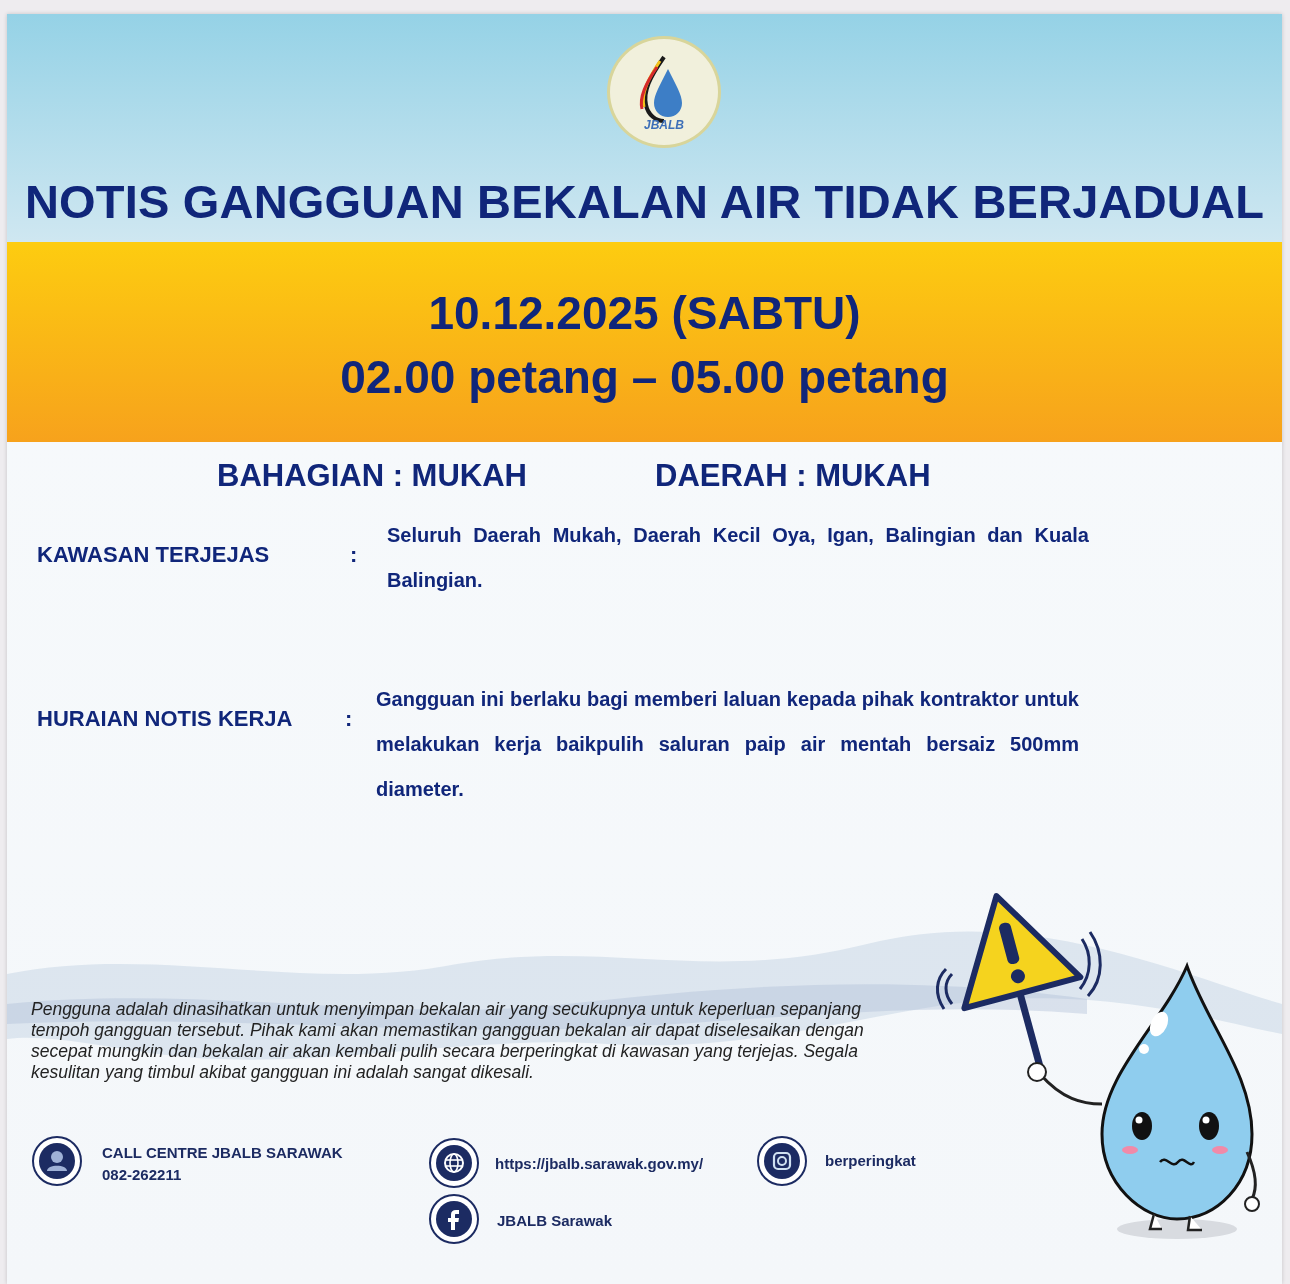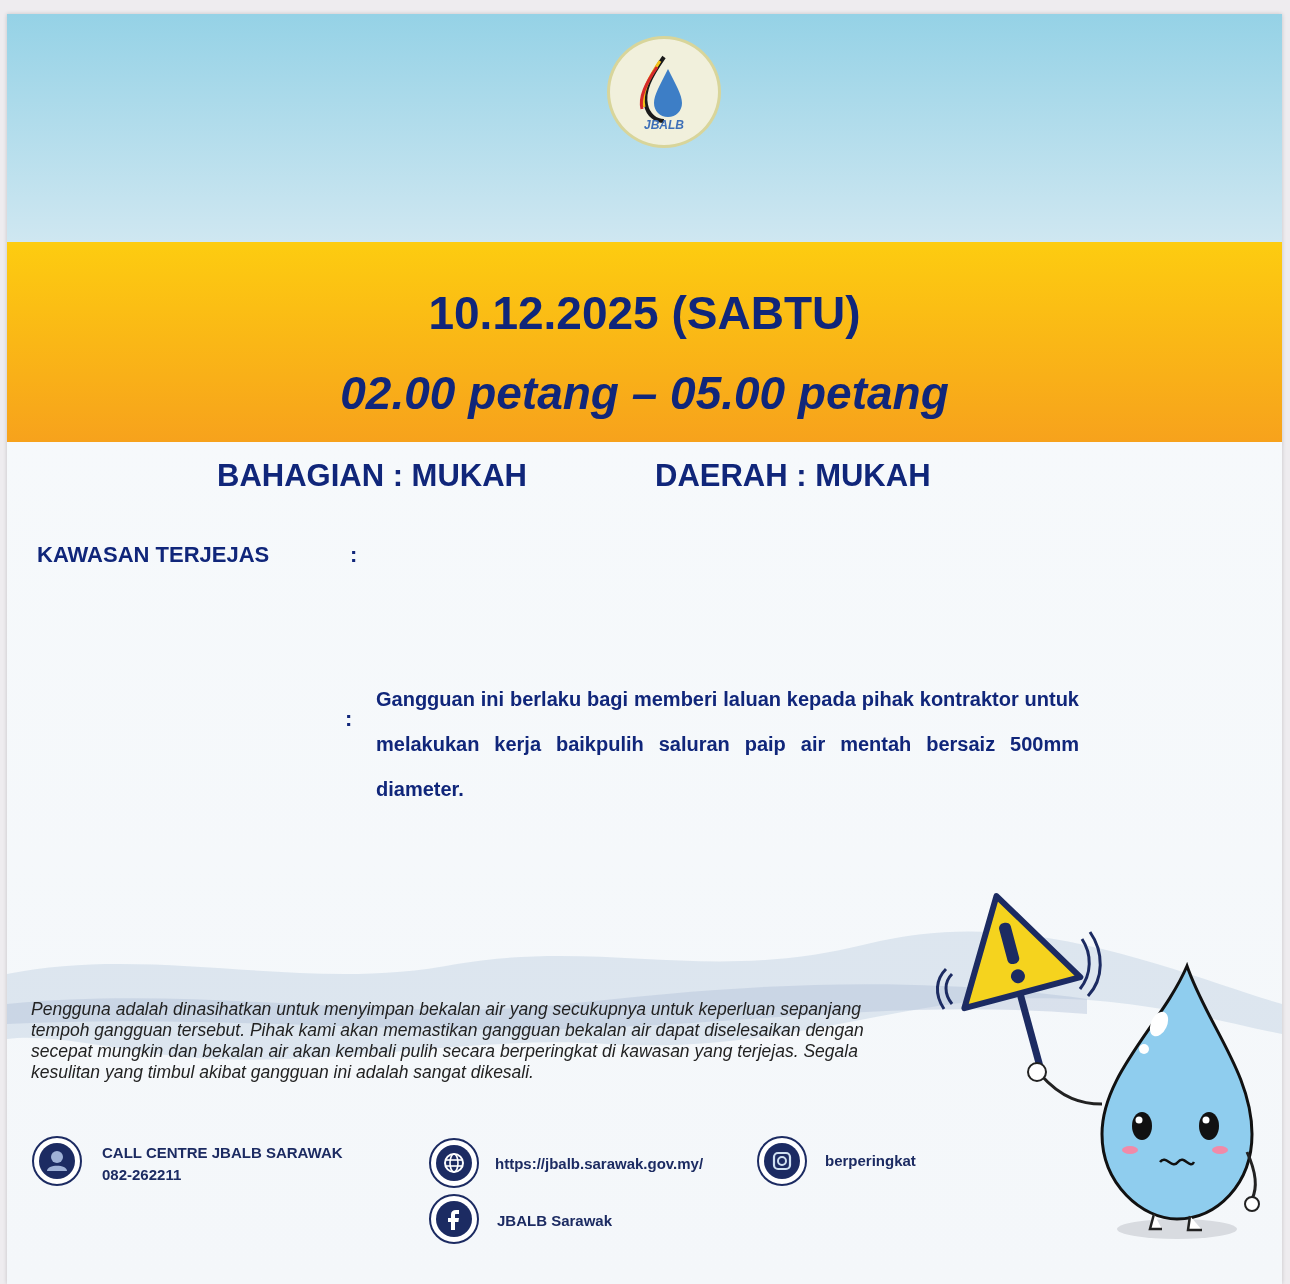--- a/index.html
+++ b/index.html
@@ -4,21 +4,21 @@
 <style>
   html, body { margin:0; padding:0; }
   body { width:1290px; height:1284px; background:#eeecef; position:relative; overflow:hidden; font-family:"Liberation Sans", sans-serif; }
   .poster { position:absolute; left:7px; top:14px; width:1275px; height:1270px; background:linear-gradient(#f7fafc, #f4f7fa); box-shadow:0 0 4px rgba(0,0,0,0.18); overflow:hidden; }
   .top { position:absolute; left:0; top:0; width:100%; height:228px; background:linear-gradient(#95d2e6, #cfe7f1); }
   .logo { position:absolute; left:600px; top:22px; width:114px; height:112px; border-radius:50%; background:#f1f0dc; border:3px solid #d8d59a; box-sizing:border-box; }
   .logo svg { position:absolute; left:0; top:0; }
   .title { position:absolute; left:0; width:100%; top:160px; text-align:center; color:#10267a; font-weight:bold; font-size:47px; letter-spacing:0.2px; }
   .band { position:absolute; left:0; top:228px; width:100%; height:200px; background:linear-gradient(#fdcc10, #f7a21c); }
   .band .l1 { position:absolute; left:0; width:100%; top:44px; text-align:center; color:#10267a; font-weight:bold; font-size:46px; }
-  .band .l2 { position:absolute; left:0; width:100%; top:124px; text-align:center; color:#10267a; font-weight:bold; font-size:46px;font-style:italic; }
+  .band .l2 { position:absolute; left:0; width:100%; top:108px; text-align:center; color:#10267a; font-weight:bold; font-size:46px; }
   .loc { position:absolute; top:444px; color:#10267a; font-weight:bold; font-size:31px; }
   .lbl { position:absolute; color:#10267a; font-weight:bold; font-size:22px; }
   .colon { position:absolute; color:#10267a; font-weight:bold; font-size:22px; }
   .val { position:absolute; color:#10267a; font-weight:bold; font-size:20px; line-height:45px; text-align:justify; text-align-last:left; }
   .splash { position:absolute; left:0; top:890px; width:100%; height:220px; }
   .advice { position:absolute; left:24px; top:946px; width:880px; color:#222; font-style:italic; font-size:17.5px; line-height:21px;margin-top:39px; }
   .contact-bar { position:absolute; left:0; top:1055px; width:900px; height:52px; }
   .contact-bar .txt { position:absolute; left:0; width:950px; top:12px; text-align:center; color:#1c2b62; font-weight:bold; font-size:24px; }
   .ci { position:absolute; width:50px; height:50px; border-radius:50%; border:2px solid #1c2b62; box-sizing:border-box; background:#fff; }
   .ci .in { position:absolute; left:5px; top:5px; width:36px; height:36px; border-radius:50%; background:#1c2b62; }
@@ -35,32 +35,35 @@
   <div class="logo">
     <svg width="108" height="106" viewBox="0 0 108 106">
       <path d="M54 18 C40 38 33 52 36 66 C38 76 46 82 54 82" fill="none" stroke="#1a1a1a" stroke-width="4"></path>
       <path d="M50 22 C38 40 31 54 34 68" fill="none" stroke="#f4c21a" stroke-width="3"></path>
       <path d="M47 28 C36 44 29 58 32 70" fill="none" stroke="#d62a2a" stroke-width="3"></path>
       <path d="M58 30 C50 46 44 56 44 64 C44 72 50 78 58 78 C66 78 72 72 72 64 C72 56 66 46 58 30 Z" fill="#3d7ec6"></path>
       <text x="54" y="90" text-anchor="middle" font-family="Liberation Sans, sans-serif" font-size="12" font-style="italic" font-weight="bold" fill="#3d6fb8">JBALB</text>
     </svg>
   </div>
 
+  <div class="title">NOTIS GANGGUAN BEKALAN AIR TIDAK BERJADUAL</div>
 
   <div class="band">
     <div class="l1">10.12.2025 (SABTU)</div>
     <div class="l2">02.00 petang – 05.00 petang</div>
   </div>
 
   <div class="loc" style="left:648px;">DAERAH : MUKAH</div>
   <div class="loc" style="left:210px;">BAHAGIAN : MUKAH</div>
 
   <div class="lbl" style="left:30px; top:528px;">KAWASAN TERJEJAS</div>
   <div class="colon" style="left:343px; top:528px;">:</div>
+  <div class="val" style="left:380px; top:499px; width:702px;">Seluruh Daerah Mukah, Daerah Kecil Oya, Igan, Balingian dan Kuala Balingian.</div>
 
+  <div class="lbl" style="left:30px; top:692px;">HURAIAN NOTIS KERJA</div>
   <div class="colon" style="left:338px; top:692px;">:</div>
   <div class="val" style="left:369px; top:663px; width:703px;">Gangguan ini berlaku bagi memberi laluan kepada pihak kontraktor untuk melakukan kerja baikpulih saluran paip air mentah bersaiz 500mm diameter.</div>
 
   <svg class="splash" viewBox="0 0 1275 220" preserveAspectRatio="none">
     <path d="M0 70 C150 40 300 90 450 60 C600 35 700 80 860 40 C960 15 1050 30 1150 60 C1200 75 1240 90 1275 100 L1275 130 C1200 115 1120 90 1000 95 C880 100 760 150 600 140 C450 130 300 170 150 150 C90 142 40 130 0 135 Z" fill="#c9d7e6" opacity="0.55"></path>
     <path d="M0 100 C200 80 380 120 560 100 C740 80 900 70 1080 95 L1080 110 C900 95 740 120 560 125 C380 130 200 110 0 120 Z" fill="#aebfd6" opacity="0.4"></path>
   </svg>
 
   <div class="advice">Pengguna adalah dinasihatkan untuk menyimpan bekalan air yang secukupnya untuk keperluan sepanjang tempoh gangguan tersebut. Pihak kami akan memastikan gangguan bekalan air dapat diselesaikan dengan secepat mungkin dan bekalan air akan kembali pulih secara berperingkat di kawasan yang terjejas. Segala kesulitan yang timbul akibat gangguan ini adalah sangat dikesali.</div>
 

